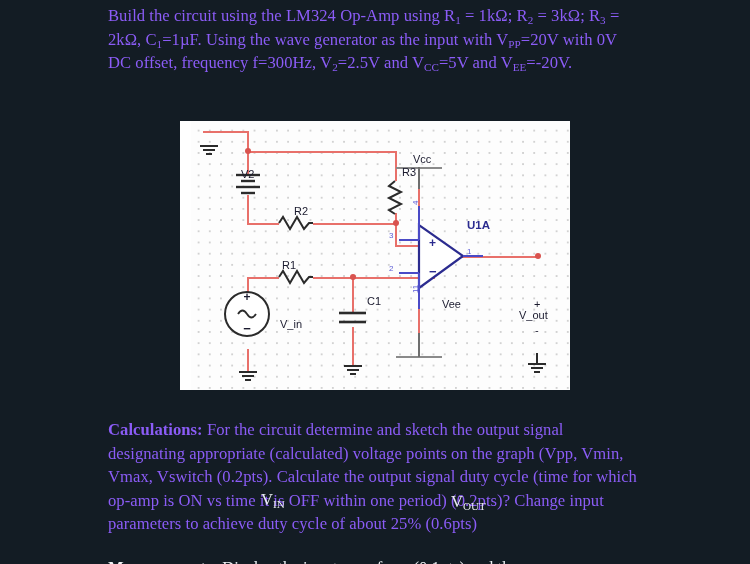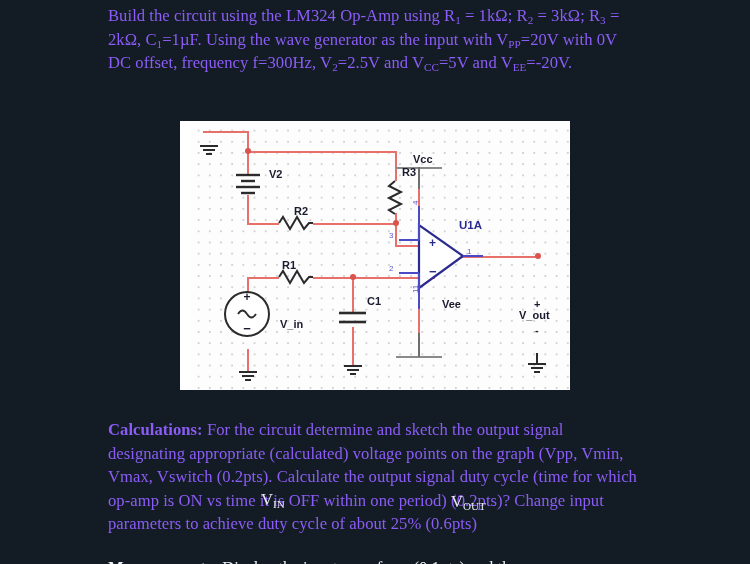--- a/index.html
+++ b/index.html
@@ -59,21 +59,21 @@
   .lwhite{position:absolute;left:0;top:0;width:12px;height:269px;background:#ffffff;}
 
   .w{position:absolute;background:#e8706a;}
   .wh{height:2px;}
   .wv{width:2px;}
   .node{position:absolute;width:6px;height:6px;border-radius:50%;background:#d9534f;}
 
   .lbl{
     position:absolute;
     font-family:"Liberation Sans", sans-serif;
-    font-weight:bold;font-size:11px;color:#1a1a2e;
+    font-weight:normal;font-size:11px;color:#1a1a2e;
     white-space:nowrap;
   }
   .pin{
     position:absolute;
     font-family:"Liberation Sans", sans-serif;
     font-size:8px;color:#5b5bd6;white-space:nowrap;
   }
   .lblblue{
     position:absolute;
     font-family:"Liberation Sans", sans-serif;
@@ -200,29 +200,29 @@
           <i class="g2"></i>
           <i class="g3"></i>
       </div>
       <div class="gnd" style="left:336px;top:242px;width:20px;">
         <i class="g1"></i>
           <i class="g2"></i>
           <i class="g3"></i>
       </div>
       <div class="w wv" style="left:345px;top:232px;height:12px;background:#2b2b2b;"></div>
 
-      <span class="lbl" style="left:78px;top:47px;">V2</span>
+      <span class="lbl" style="left:50px;top:47px;">V2</span>
       <span class="lbl" style="left:211px;top:45px;">R3</span>
       <span class="lbl" style="left:91px;top:84px;padding-left:12px;">R2</span>
       <span class="lbl" style="left:91px;top:138px;">R1</span>
       <span class="lbl" style="left:176px;top:174px;">C1</span>
       <span class="lbl" style="left:89px;top:186px;margin-top:11px;">V_in</span>
       <span class="lbl" style="left:222px;top:32px;">Vcc</span>
       <span class="lbl" style="left:251px;top:177px;">Vee</span>
-      <span class="lblblue" style="left:268px;top:98px;">U1A</span>
+      <span class="lblblue" style="left:276px;top:98px;">U1A</span>
 
       <span class="lbl" style="left:343px;top:177px;">+</span>
       <span class="lbl" style="left:328px;top:188px;text-align:right;">V_out</span>
       <span class="lbl" style="left:344px;top:203px;">-</span>
 
       <span class="pin" style="left:198px;top:110px;">3</span>
       <span class="pin" style="left:198px;top:143px;">2</span>
       <span class="pin" style="left:276px;top:126px;">1</span>
       <span class="pin" style="left:220px;top:84px;transform:rotate(-90deg);transform-origin:left top;">4</span>
       <span class="pin" style="left:220px;top:172px;transform:rotate(-90deg);transform-origin:left top;">11</span>

